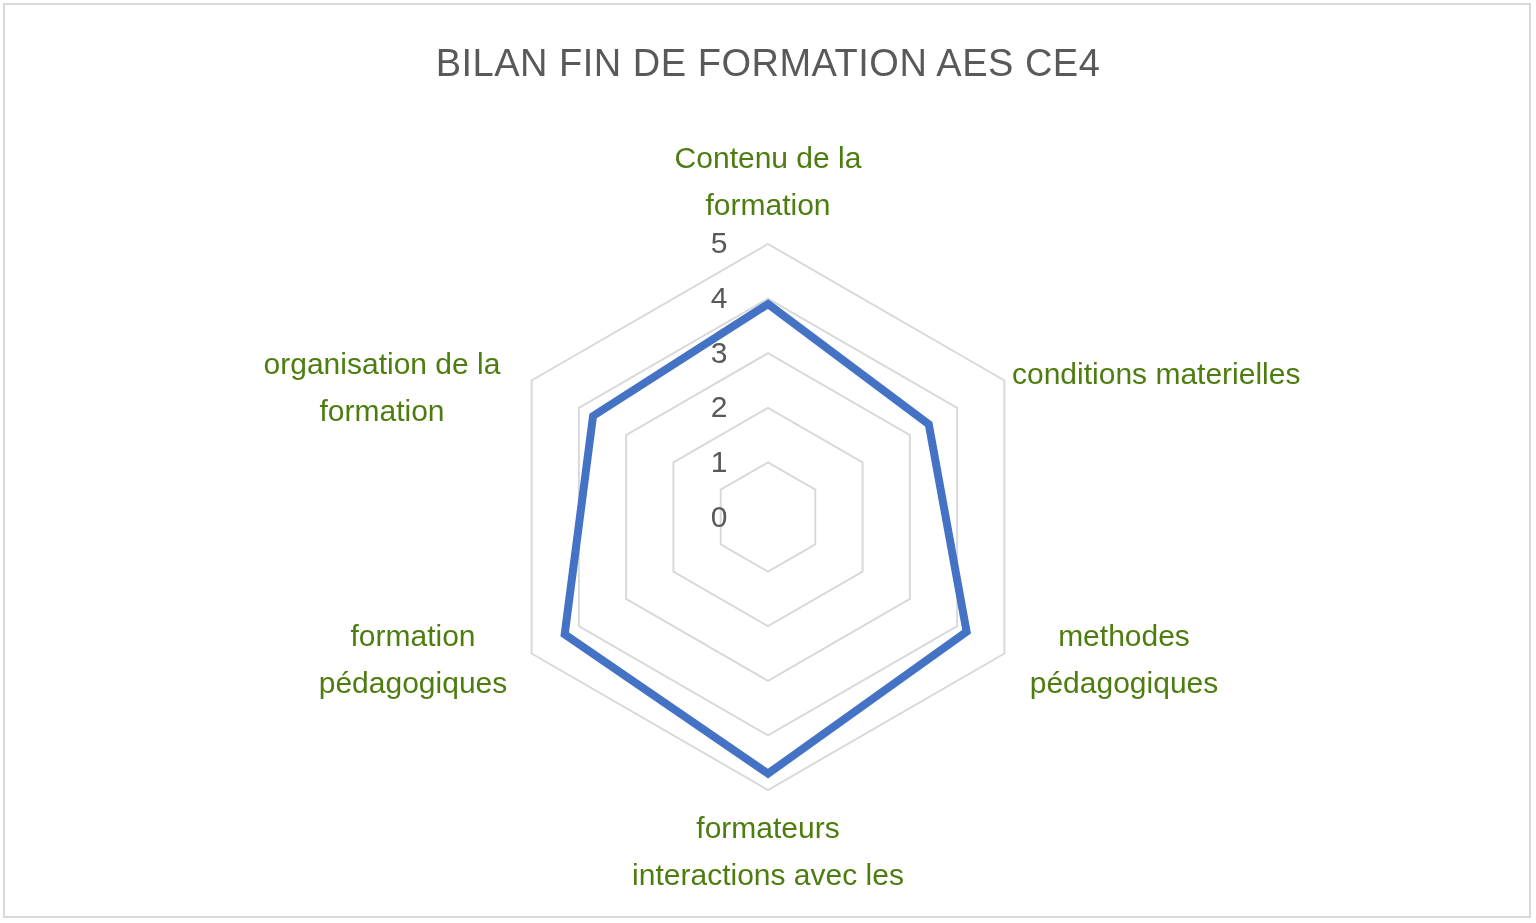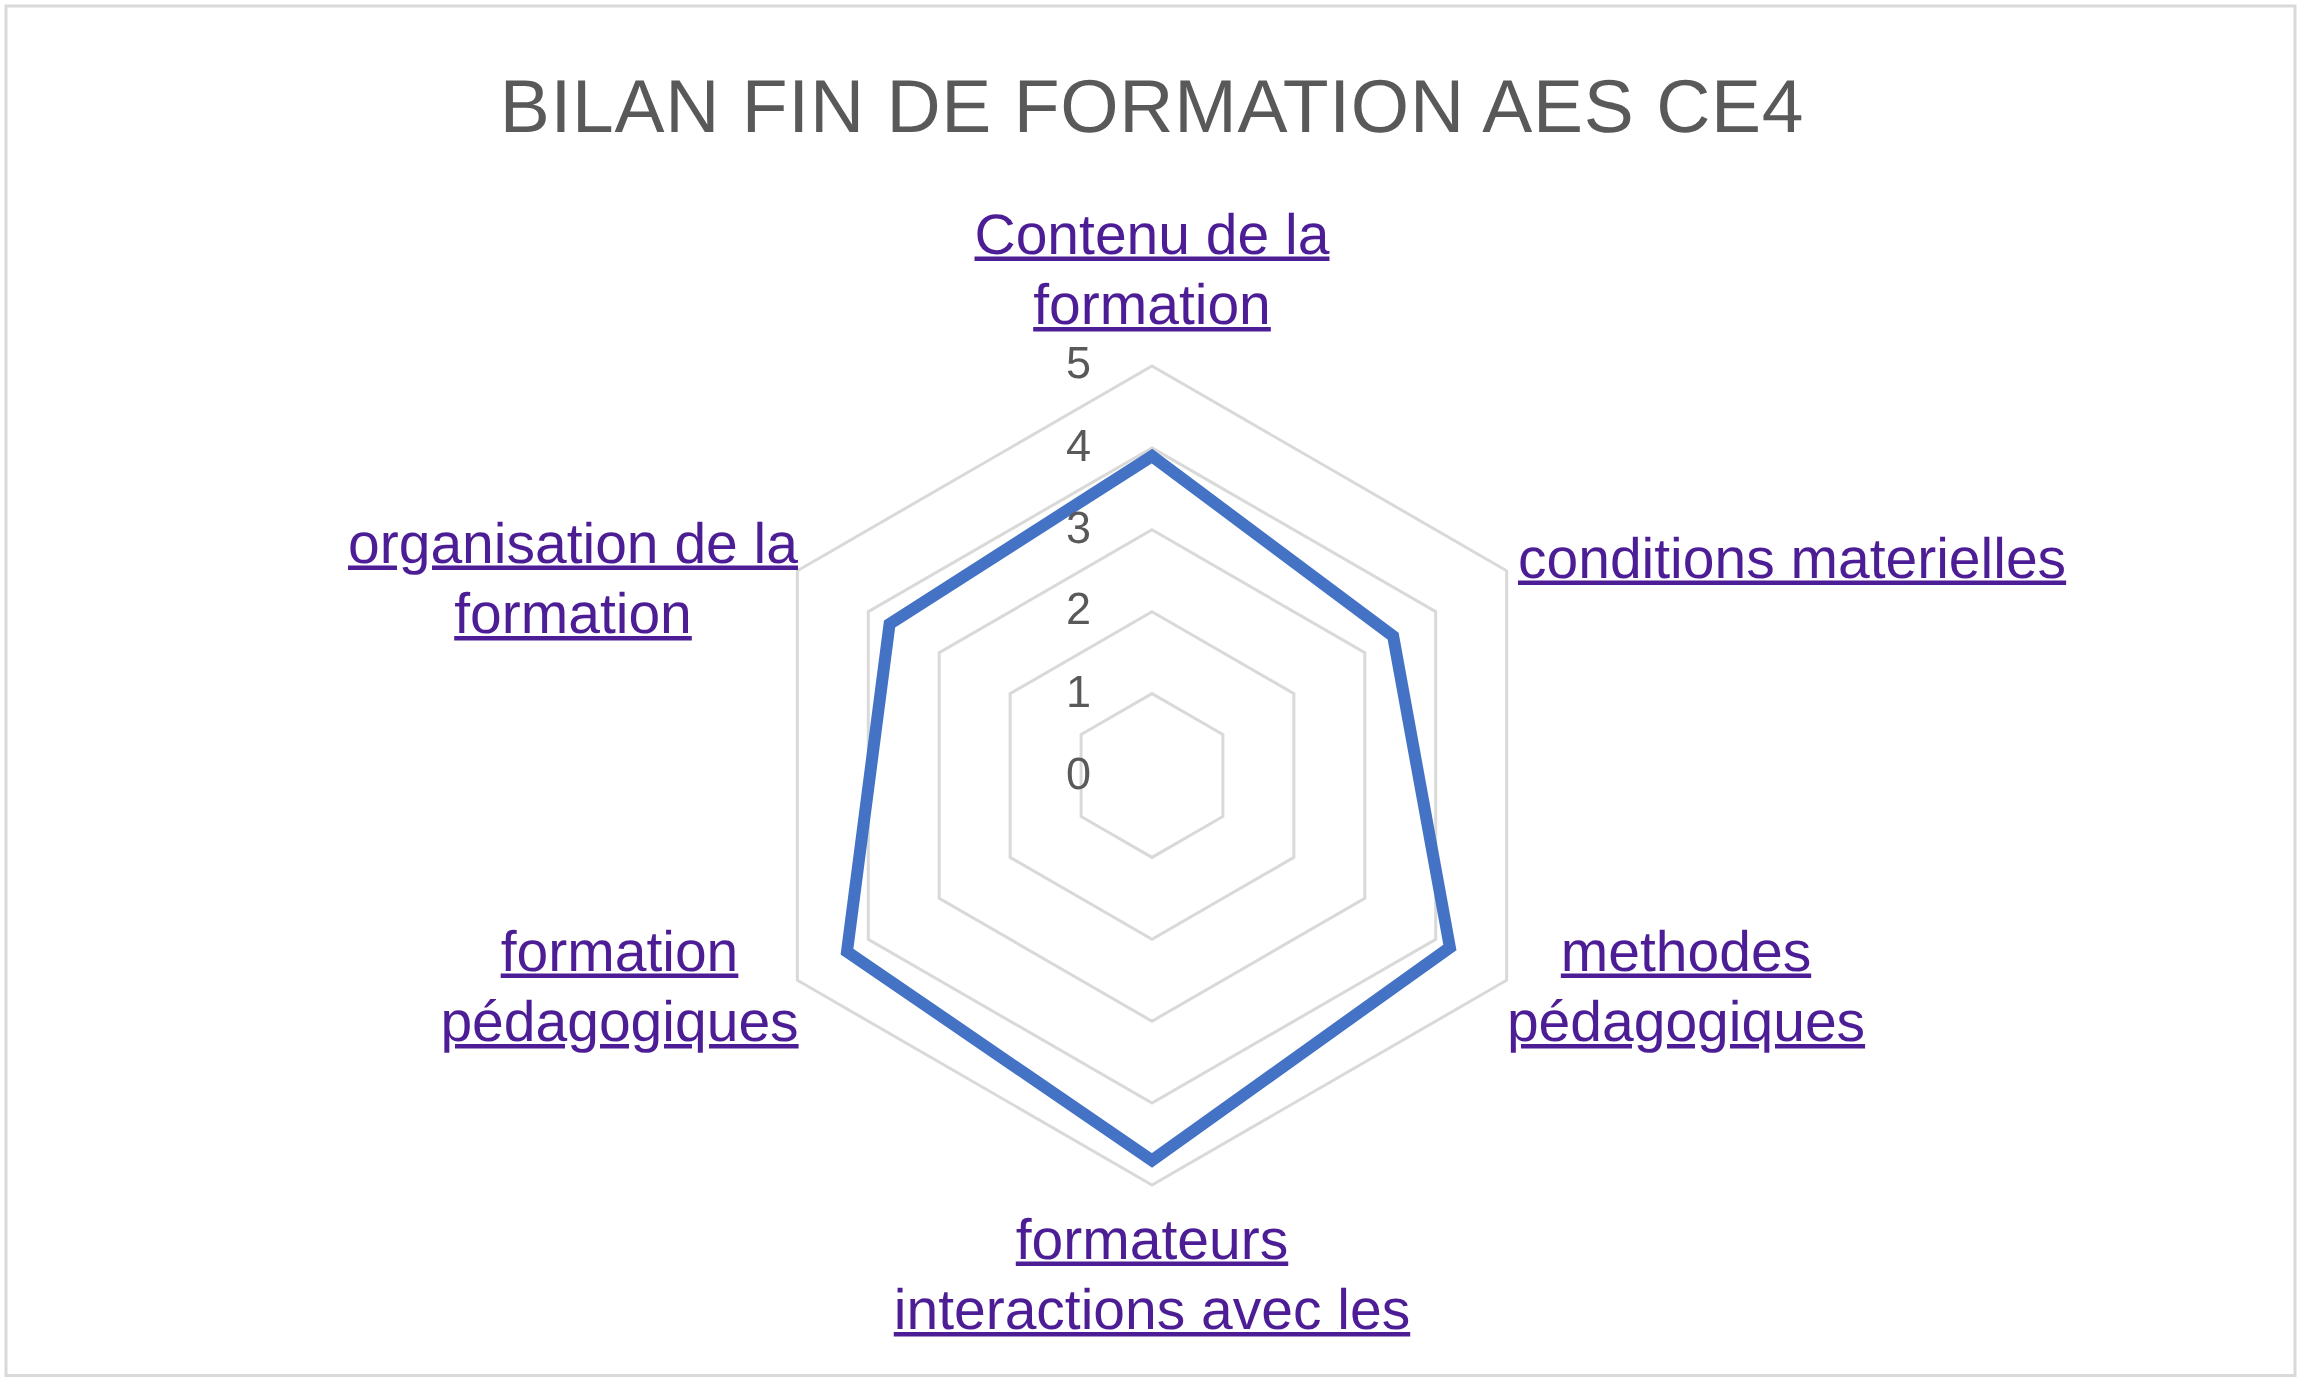--- a/index.html
+++ b/index.html
@@ -1,20 +1,20 @@
 <!DOCTYPE html>
 <html><head>
   <meta charset="utf-8">
   <style>
     html, body { margin: 0; padding: 0; background: #ffffff; }
     body { width: 1536px; height: 923px; position: relative; overflow: hidden; font-family: "Liberation Sans", "DejaVu Sans", sans-serif; }
     .frame { position: absolute; left: 3px; top: 3px; width: 1528px; height: 915px; border: 2px solid #d9d9d9; box-sizing: border-box; background: #fff; }
-    .title { position: absolute; left: 0; top: 42px; width: 1536px; text-align: center; font-size: 50px; color: #595959; letter-spacing: 0.5px; }
+    .title { position: absolute; left: 0; top: 42px; width: 1536px; text-align: center; font-size: 38px; color: #595959; letter-spacing: 0.5px; }
     svg.radar { position: absolute; left: 0; top: 0; }
-    .axis-label { position: absolute; font-size: 38px; line-height: 47px; color: #4c1d95; text-align: center; white-space: nowrap; text-decoration: underline; }
+    .axis-label { position: absolute; font-size: 30px; line-height: 47px; color: #4d7c0f; text-align: center; white-space: nowrap; }
     .tick { position: absolute; font-size: 30px; color: #595959; width: 30px; text-align: center; }
   </style>
 </head>
 <body>
 
 <div class="frame"></div>
 
 <div class="title">BILAN FIN DE FORMATION AES CE4</div>
 
 <svg class="radar" width="1536" height="923" viewBox="0 0 1536 923">

